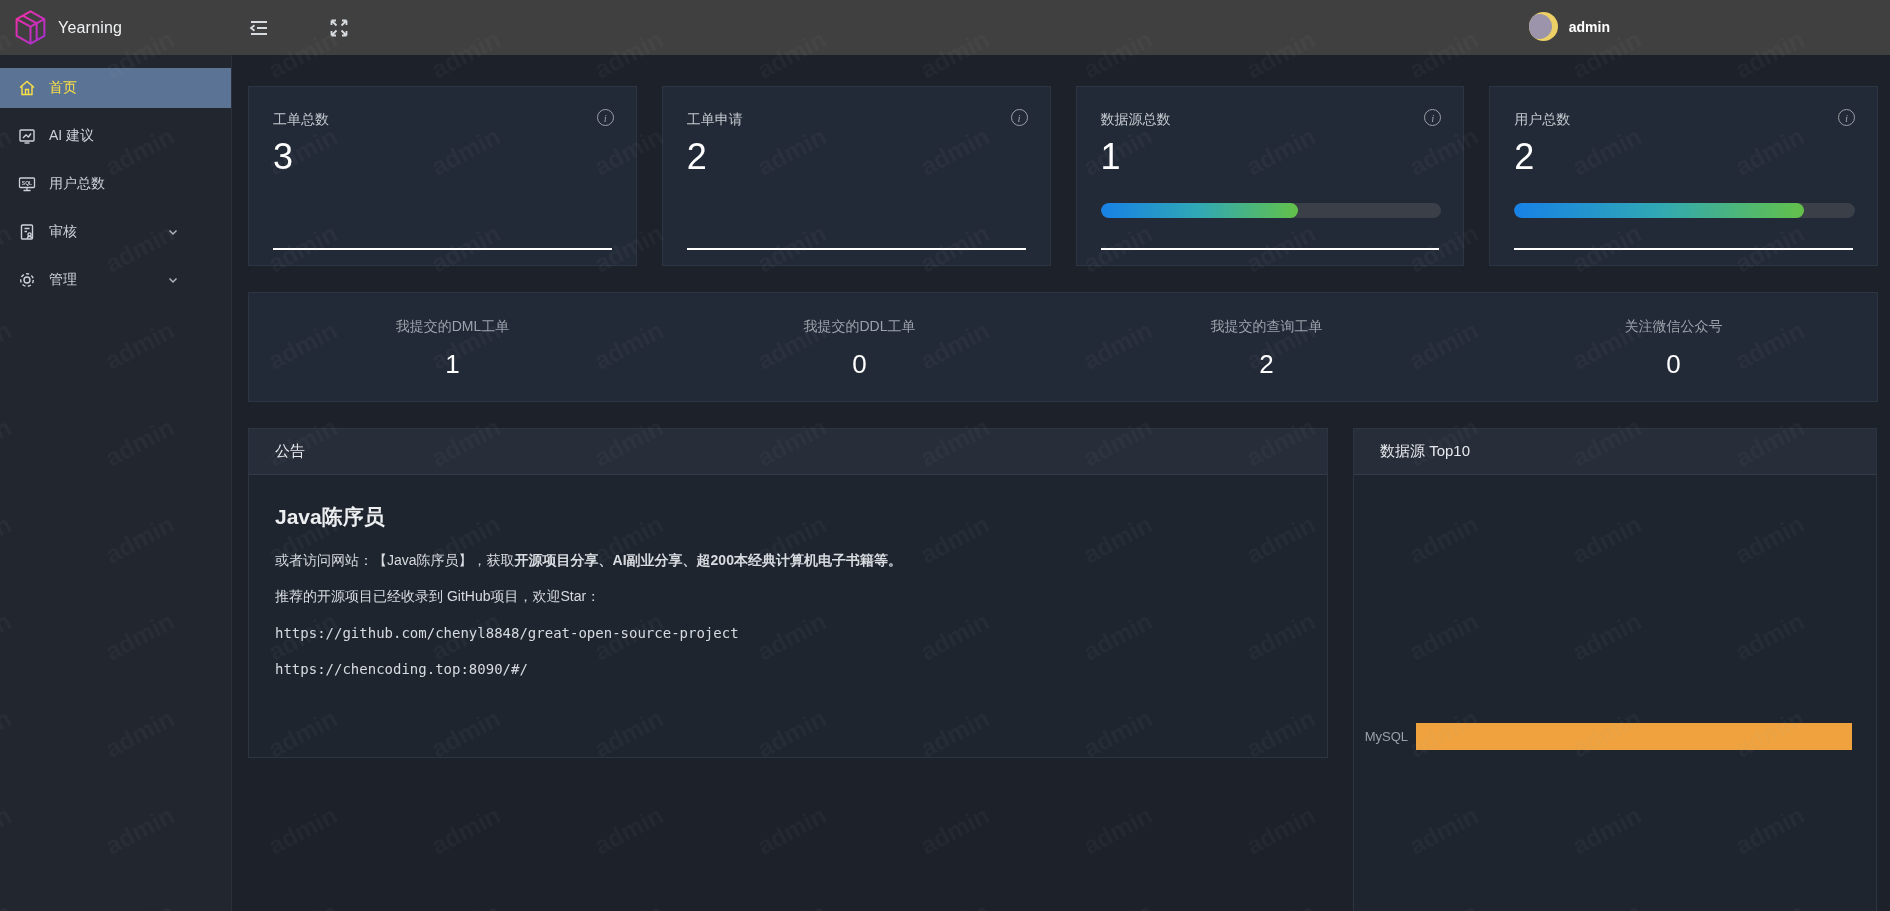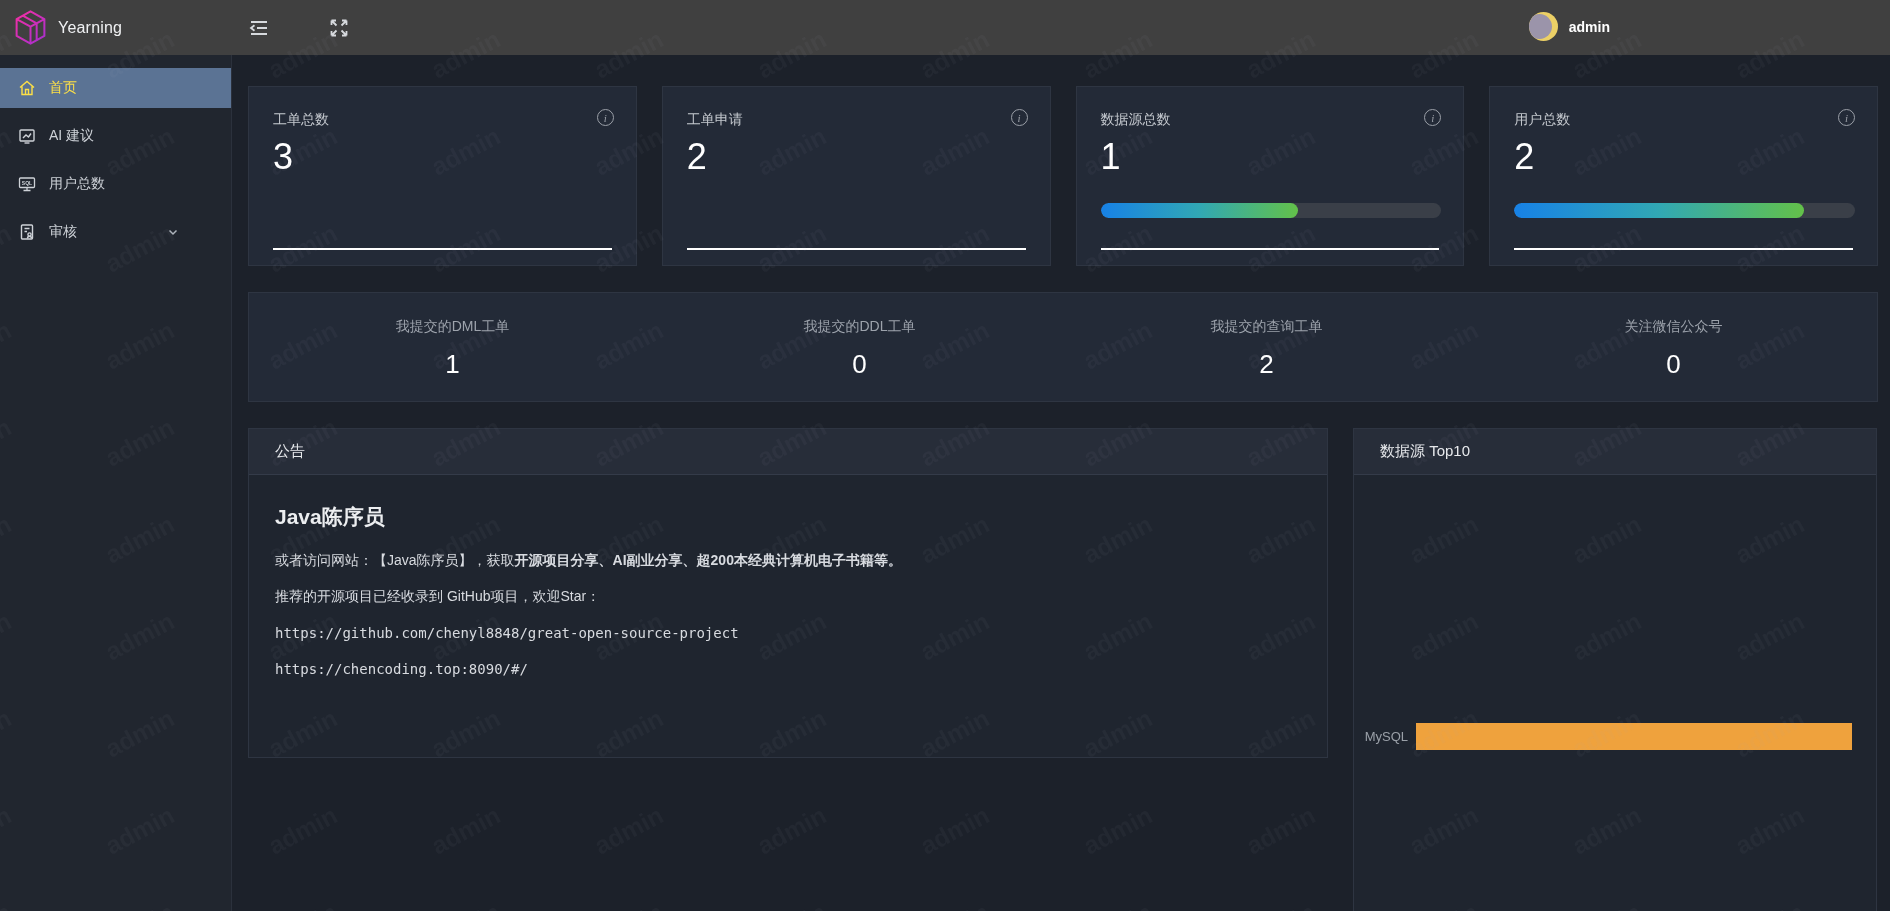--- a/index.html
+++ b/index.html
@@ -288,20 +288,34 @@
       </svg>
     </span>
     <span>审核</span>
     <span class="chev">
       <svg viewBox="0 0 12 12" width="12" height="12" stroke="currentColor" stroke-width="1.5" fill="none">
           <path d="M2.5 4.5 L6 8 L9.5 4.5"></path>
         </svg>
     </span>
   </div>
 
+  <div class="side-item">
+    <span class="mi">
+      <svg viewBox="0 0 18 18" width="18" height="18" stroke="currentColor" stroke-width="1.4" fill="none">
+        <circle cx="9" cy="9" r="3"></circle>
+        <circle cx="9" cy="9" r="6.3" stroke-dasharray="3.2 2.4"></circle>
+      </svg>
+    </span>
+    <span>管理</span>
+    <span class="chev">
+      <svg viewBox="0 0 12 12" width="12" height="12" stroke="currentColor" stroke-width="1.5" fill="none">
+          <path d="M2.5 4.5 L6 8 L9.5 4.5"></path>
+        </svg>
+    </span>
+  </div>
 
 </div>
 
 <div class="main">
 
   <div class="cards">
 
     <div class="stat-card">
       <div class="stat-title">工单总数</div>
       <div class="stat-value">3</div>

